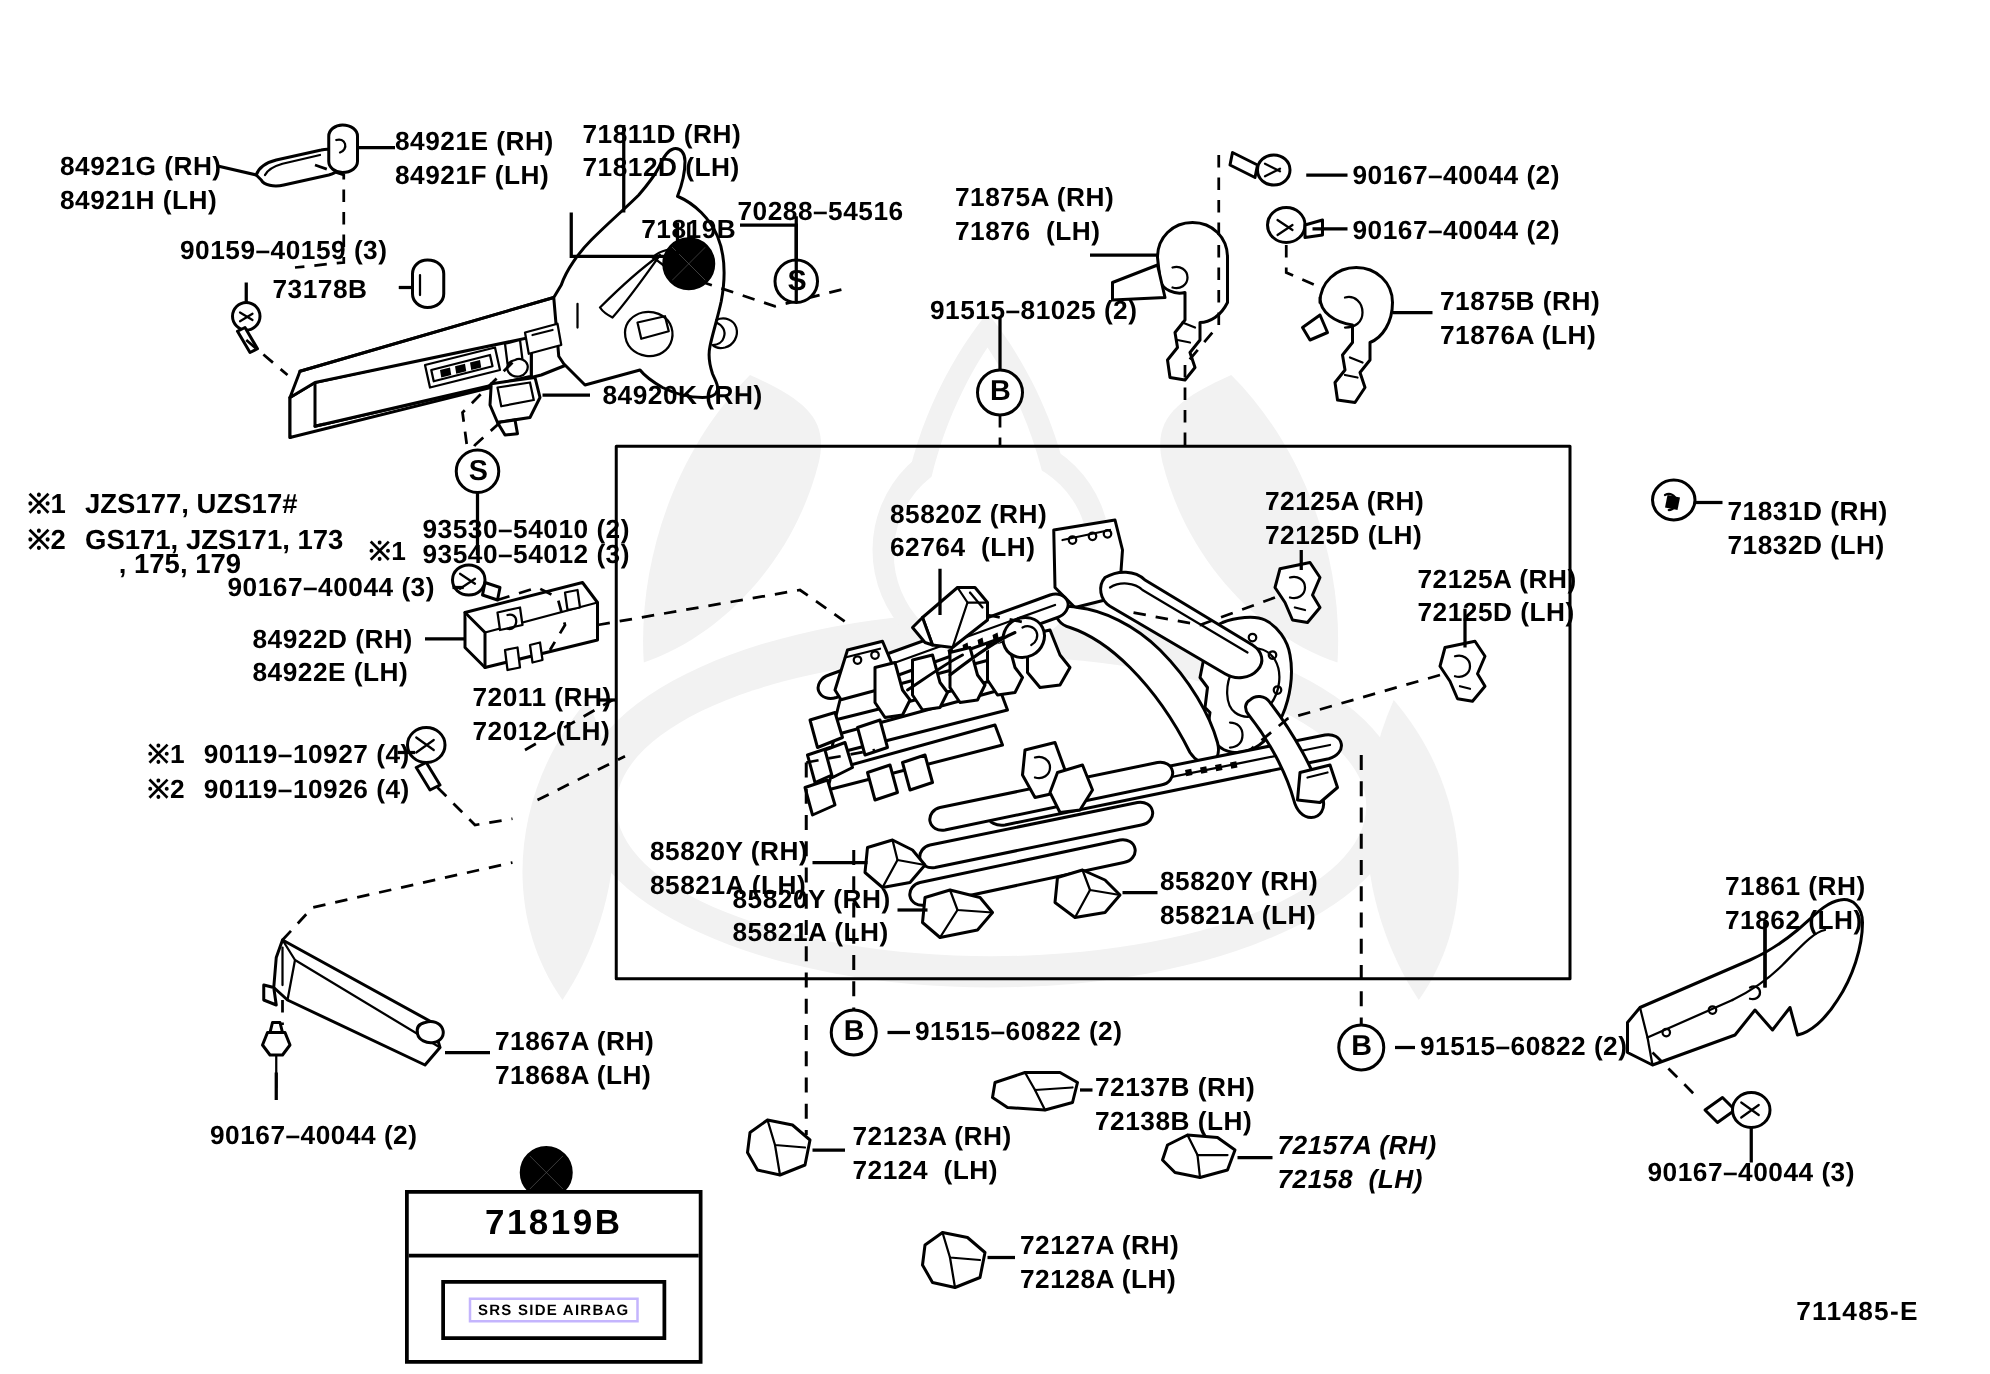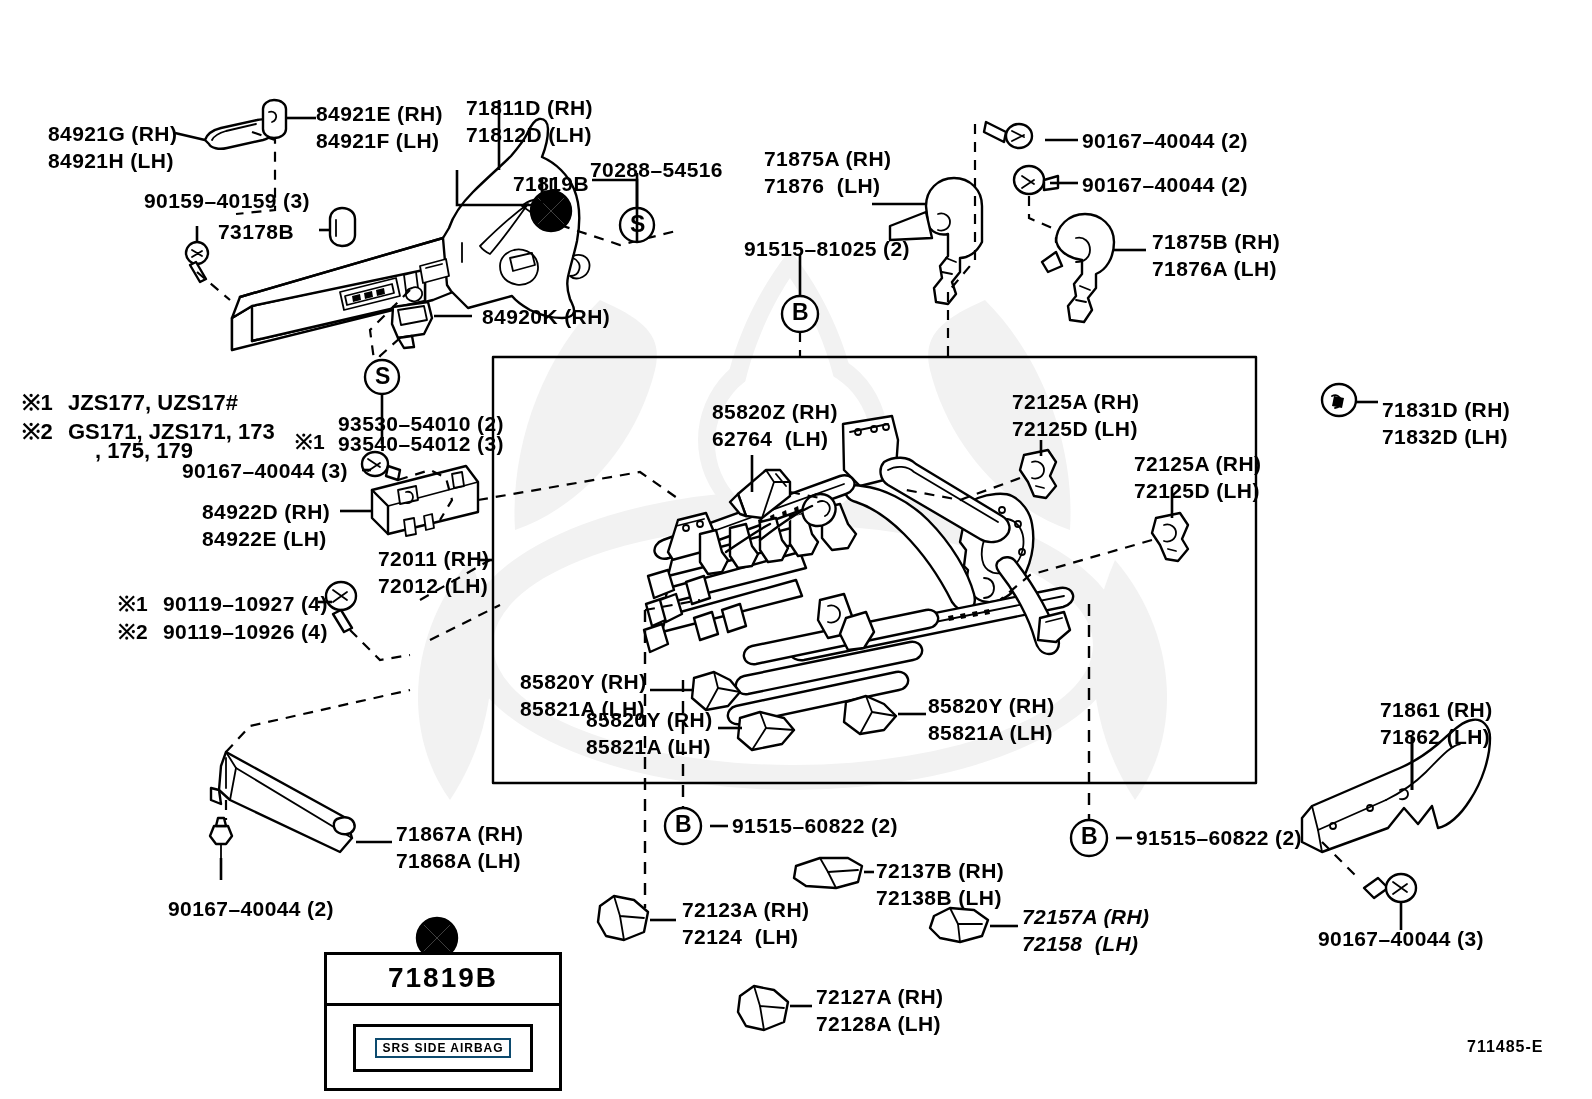--- a/index.html
+++ b/index.html
@@ -3,28 +3,28 @@
 <meta charset="utf-8">
 <style>
   html,body{margin:0;padding:0;background:#fff;}
   body{font-family:"Liberation Sans", sans-serif;}
   #page{position:relative;width:1592px;height:1099px;background:#ffffff;overflow:hidden;}
   #svgroot{position:absolute;left:0;top:0;width:1592px;height:1099px;}
   .lbl{position:absolute;font-family:"Liberation Sans", sans-serif;font-weight:bold;color:#000;
        font-size:21px;line-height:27px;letter-spacing:0.4px;white-space:pre;}
   .note{position:absolute;font-family:"Liberation Sans", sans-serif;font-weight:bold;color:#000;
         font-size:22px;line-height:30px;white-space:pre;}
-  .diagno{position:absolute;font-weight:bold;font-size:16px;letter-spacing:1px;margin-left:30px;}
+  .diagno{position:absolute;font-weight:bold;font-size:21px;letter-spacing:1px;}
   .boxlabel{position:absolute;border:3px solid #000;background:#fff;}
   .boxlabel .top{border-bottom:3px solid #000;text-align:center;font-weight:bold;font-size:28px;
                  letter-spacing:2px;padding:7px 0 9px 0;}
   .boxlabel .bot{height:80px;position:relative;}
   .boxlabel .inner{position:absolute;left:26px;top:18px;right:26px;height:42px;border:3px solid #000;
                    display:flex;align-items:center;justify-content:center;}
-  .boxlabel .inner span{border:2px solid #0c4a6e;font-size:12px;font-weight:bold;letter-spacing:1px;
+  .boxlabel .inner span{border:2px solid #c4b5fd;font-size:12px;font-weight:bold;letter-spacing:1px;
                         padding:1px 5px;}
   .refmark{position:absolute;font-weight:bold;font-size:23px;}
 </style>
 </head>
 <body>
 
 <div id="page">
 
 <svg id="svgroot" viewBox="0 0 1592 1099">
   <defs>

